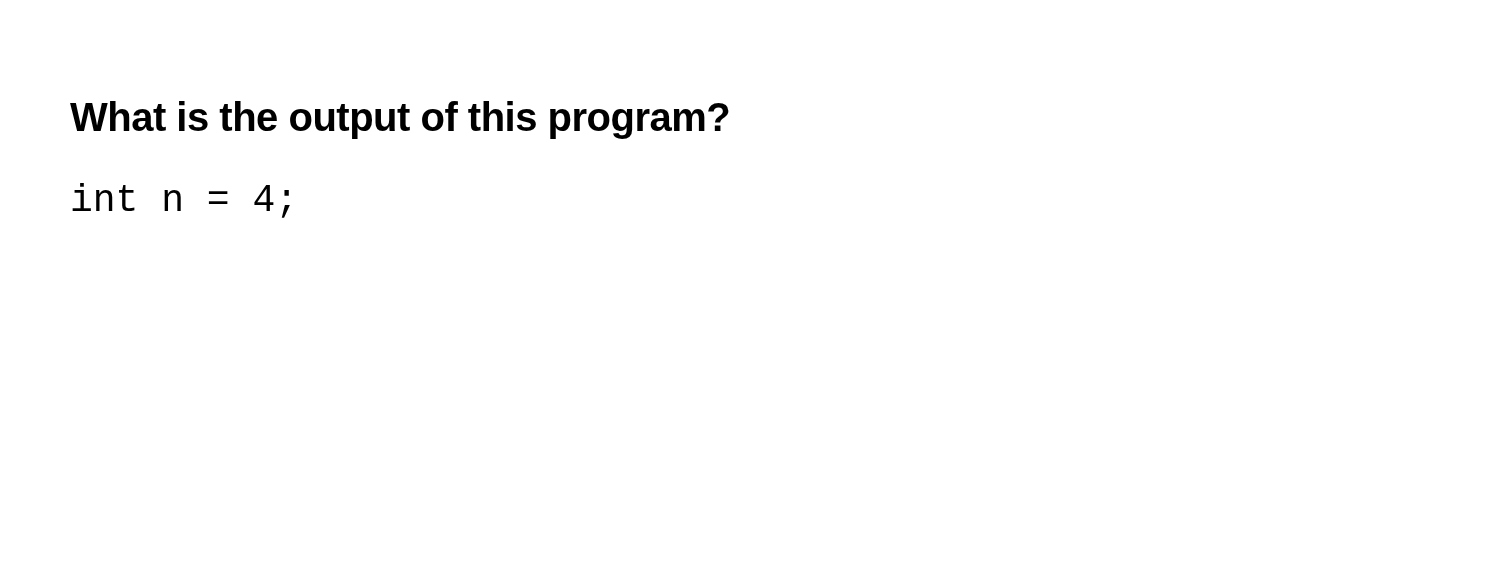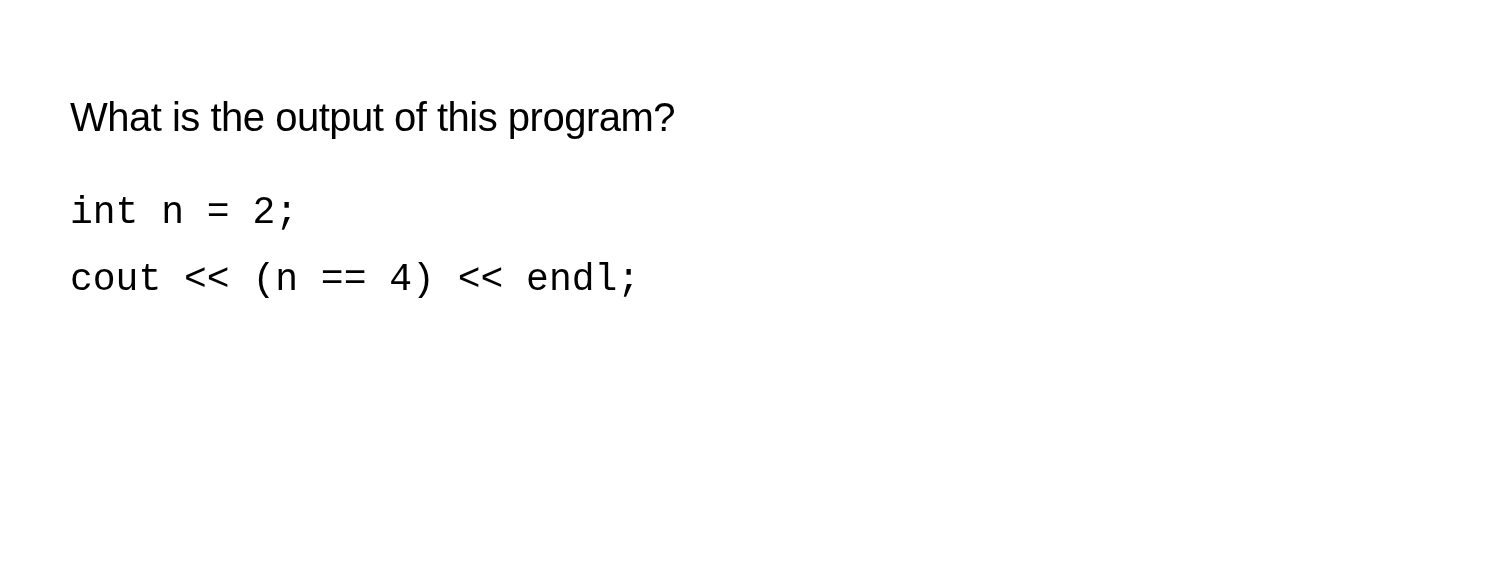--- a/index.html
+++ b/index.html
@@ -9,33 +9,32 @@
     }
     body {
       width: 1500px;
       height: 568px;
       background: #ffffff;
       font-family: -apple-system, BlinkMacSystemFont, "Segoe UI", Helvetica, Arial, sans-serif;
       padding: 95px 70px;
     }
     .question {
       font-size: 40px;
-      font-weight: 400;
+      font-weight: 700;
       color: #000000;
-      margin-bottom: 40px;
+      margin-bottom: 28px;
       letter-spacing: -0.5px;
     }
     .code-line {
       font-family: "Courier New", Courier, monospace;
       font-size: 38px;
       color: #000000;
       line-height: 1.75;
       white-space: pre;
     }
   </style>
 </head>
 <body>
 
 <div>
   <div class="question">What is the output of this program?</div>
-  <div class="code-line">int n = 2;</div>
-  <div class="code-line">cout &lt;&lt; (n == 4) &lt;&lt; endl;</div>
+  <div class="code-line">int n = 4;</div>
 </div>
 
 </body></html>

